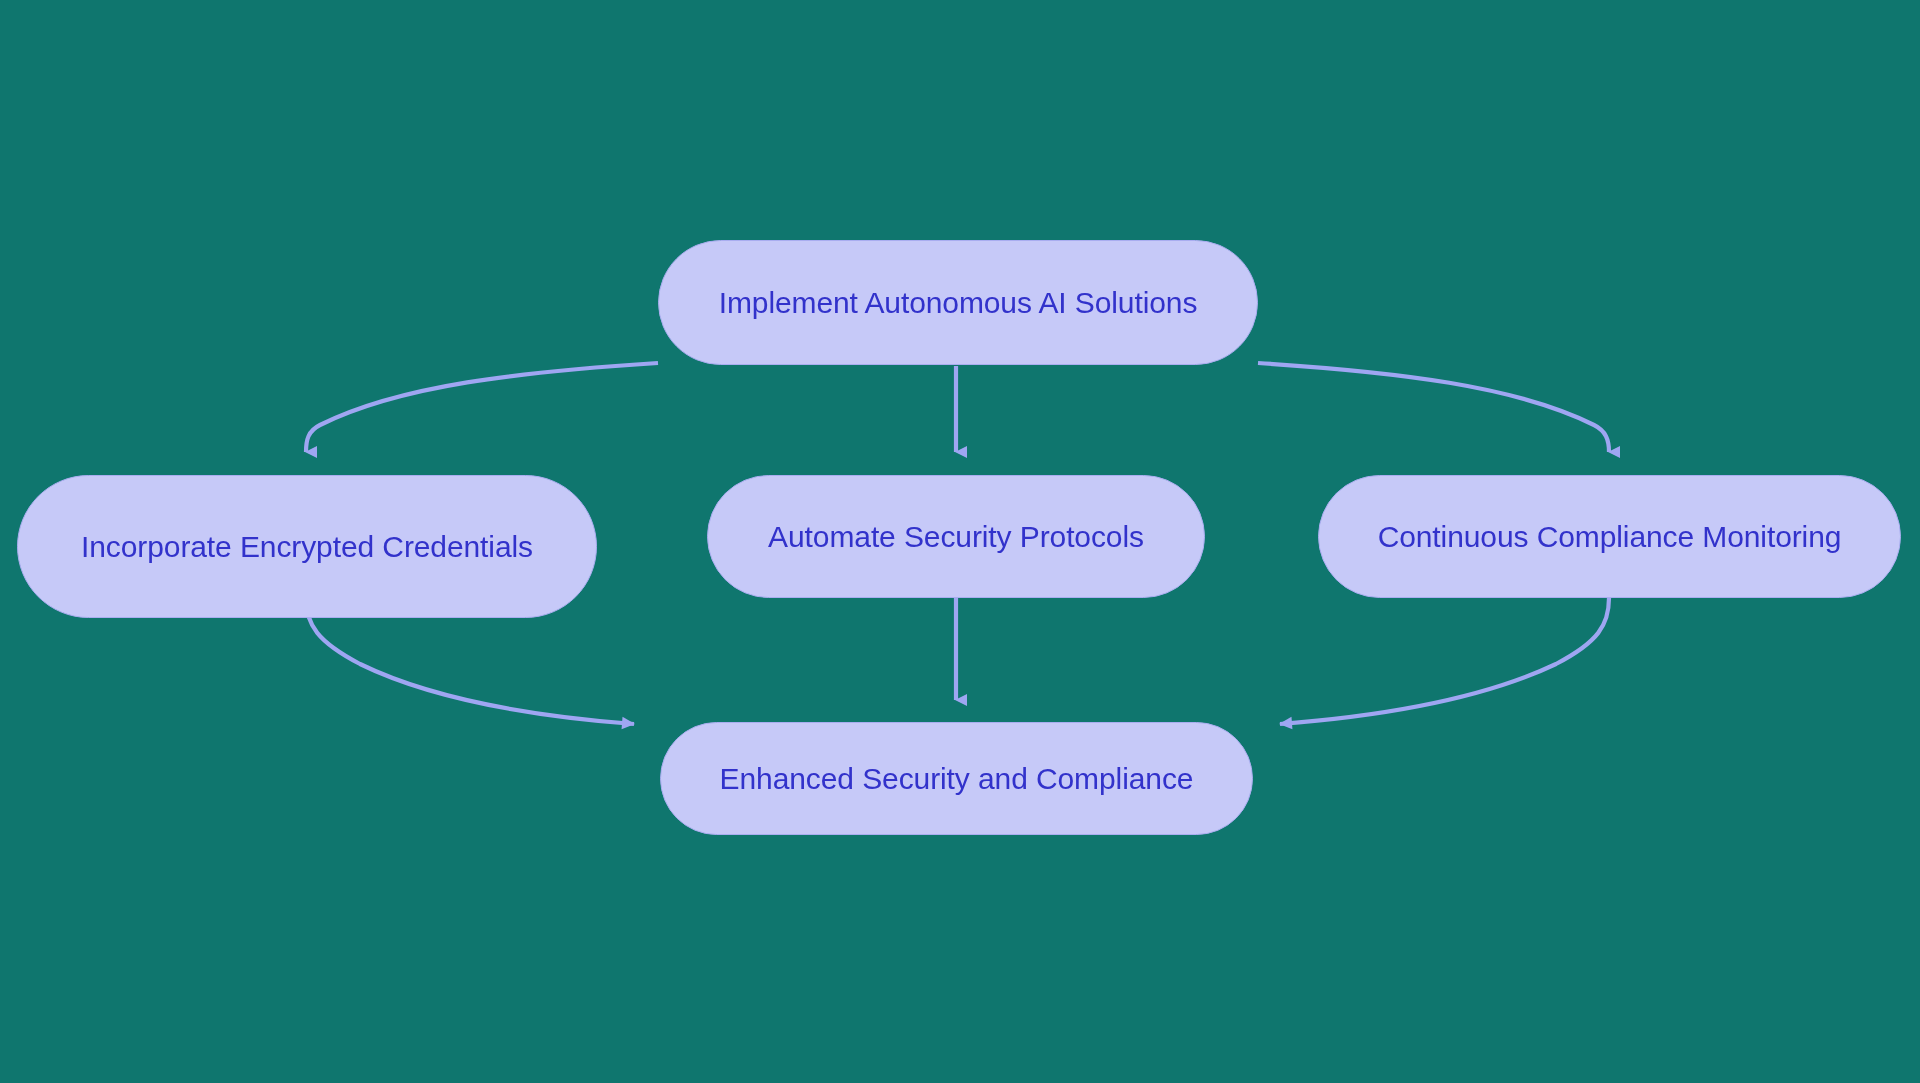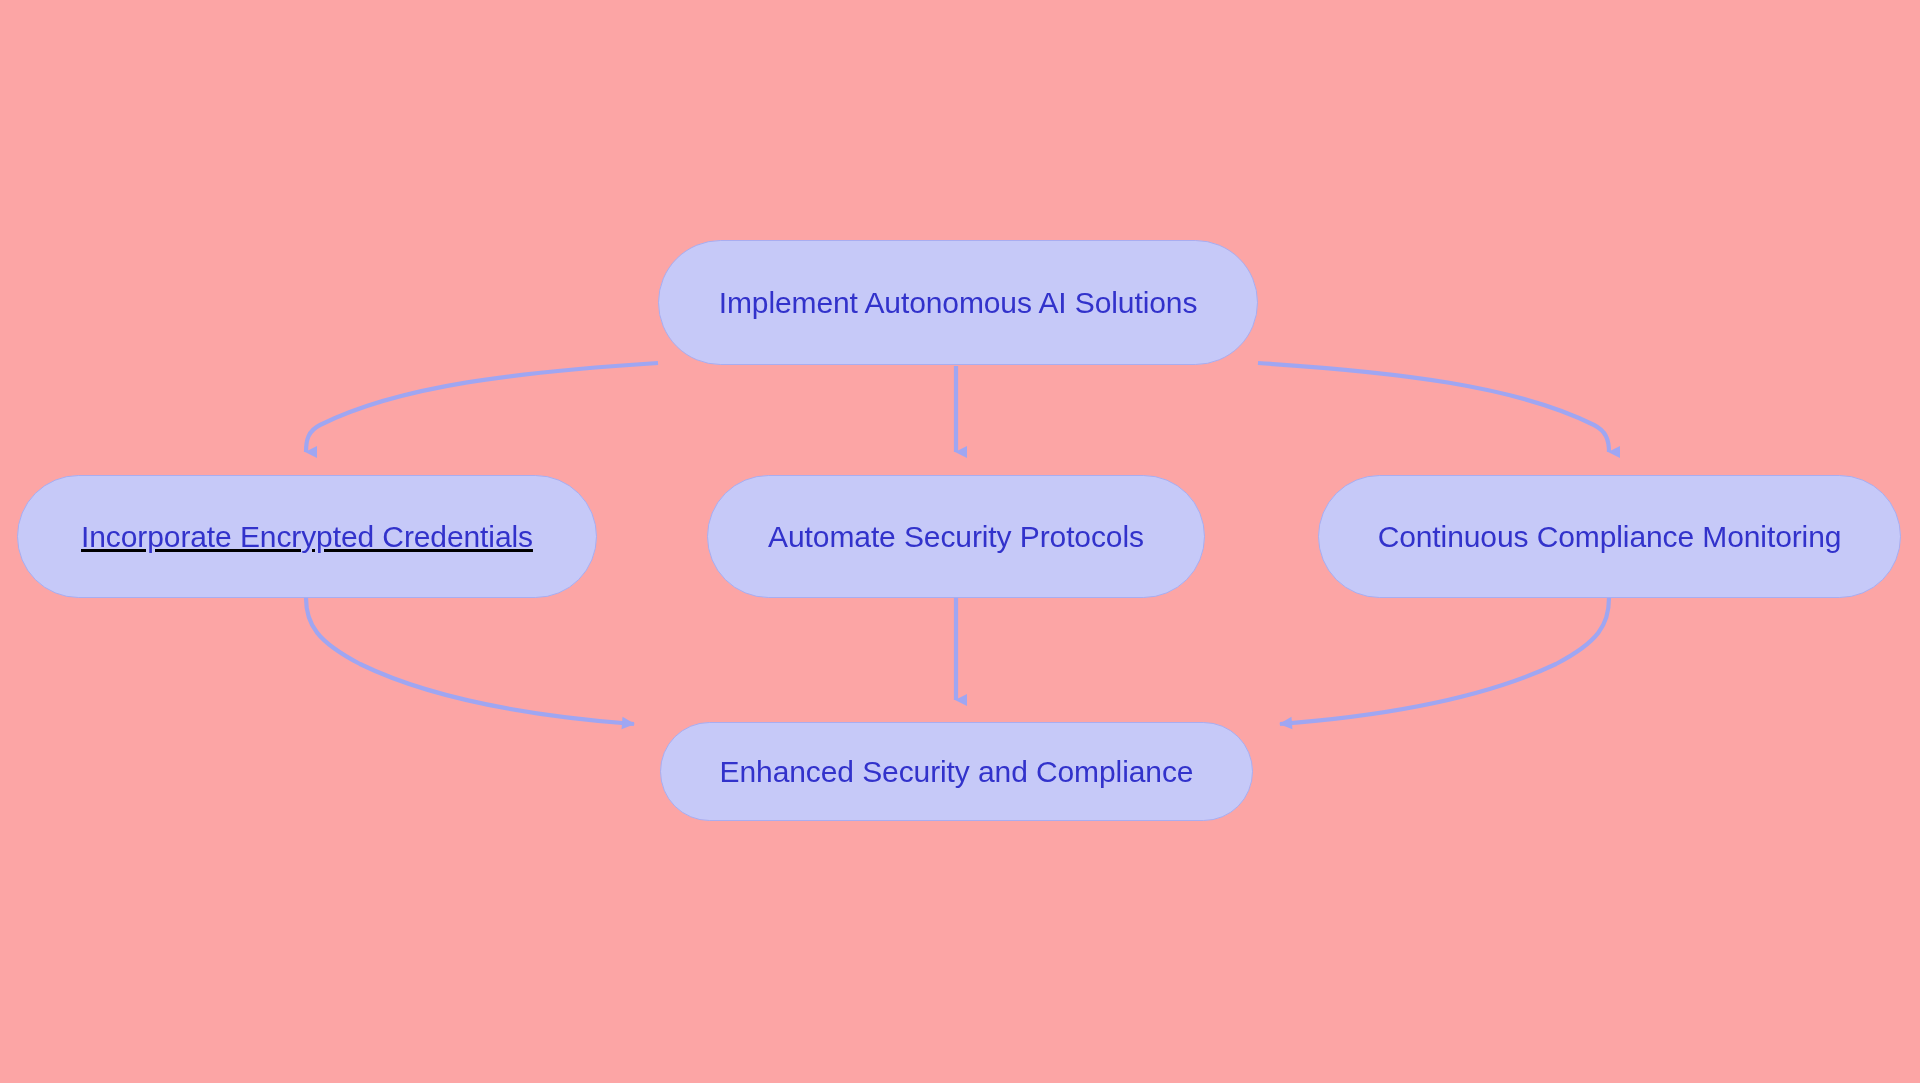--- a/index.html
+++ b/index.html
@@ -10,21 +10,21 @@
   body {
     width: 1920px;
     height: 1083px;
     overflow: hidden;
     font-family: "Liberation Sans", sans-serif;
   }
   #flow-root {
     position: relative;
     width: 1920px;
     height: 1083px;
-    background: #fca5a5;
+    background: #0f766e;
   }
   #edge-layer {
     position: absolute;
     left: 0;
     top: 0;
     width: 1920px;
     height: 1083px;
   }
   .node {
     position: absolute;
@@ -43,24 +43,24 @@
     font-size: 30px;
     font-weight: 400;
     letter-spacing: -0.1px;
     line-height: 1;
     white-space: nowrap;
     user-select: none;
   }
 
   
   #node-root      { left: 658px;  top: 240px; width: 600px; height: 125px; }
-  #node-creds     { left: 17px;   top: 475px; width: 580px; height: 123px; text-decoration: underline; }
+  #node-creds     { left: 17px;   top: 475px; width: 580px; height: 143px; }
   #node-protocols { left: 707px;  top: 475px; width: 498px; height: 123px; text-align: right; }
   #node-monitor   { left: 1318px; top: 475px; width: 583px; height: 123px; text-align: center; }
-  #node-outcome   { left: 660px;  top: 722px; width: 593px; height: 99px; }
+  #node-outcome   { left: 660px;  top: 722px; width: 593px; height: 113px; }
 </style>
 </head>
 <body>
 
 <div id="flow-root">
 
   <svg id="edge-layer" viewBox="0 0 1920 1083">
     <defs>
       <marker id="arrow-down" markerWidth="14" markerHeight="14" refX="7" refY="12" orient="auto" markerUnits="userSpaceOnUse">
         <path d="M1,1 L13,1 L7,13 Z" fill="#9fa6f2"></path>

